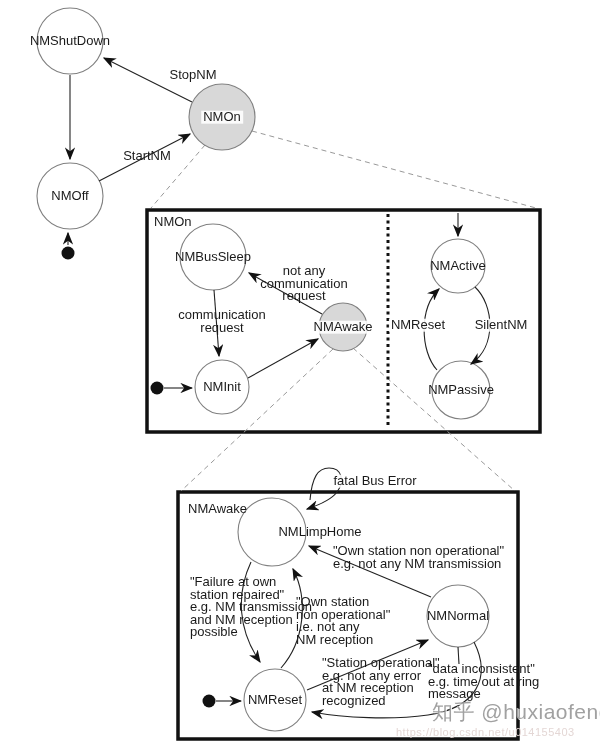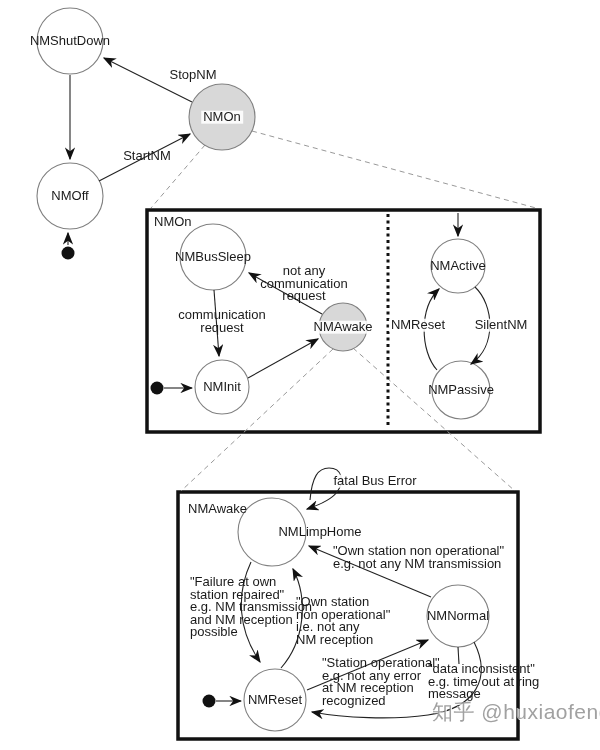--- a/index.html
+++ b/index.html
@@ -129,14 +129,15 @@
 NM reception</div>
   <div class="lbl" style="left:322px; top:657px;">"Station operational"
 e.g. not any error
 at NM reception
 recognized</div>
   <div class="lbl" style="left:428px; top:663px;">"data inconsistent"
 e.g. time out at ring
 message</div>
 
   <div class="lbl wm" style="left:432px; top:706px;">知乎 @huxiaofeng</div>
+  <div class="lbl wm-url" style="left:396px; top:726px;">https://blog.csdn.net/u014155403</div>
 
 </div>
 
 </body></html>

